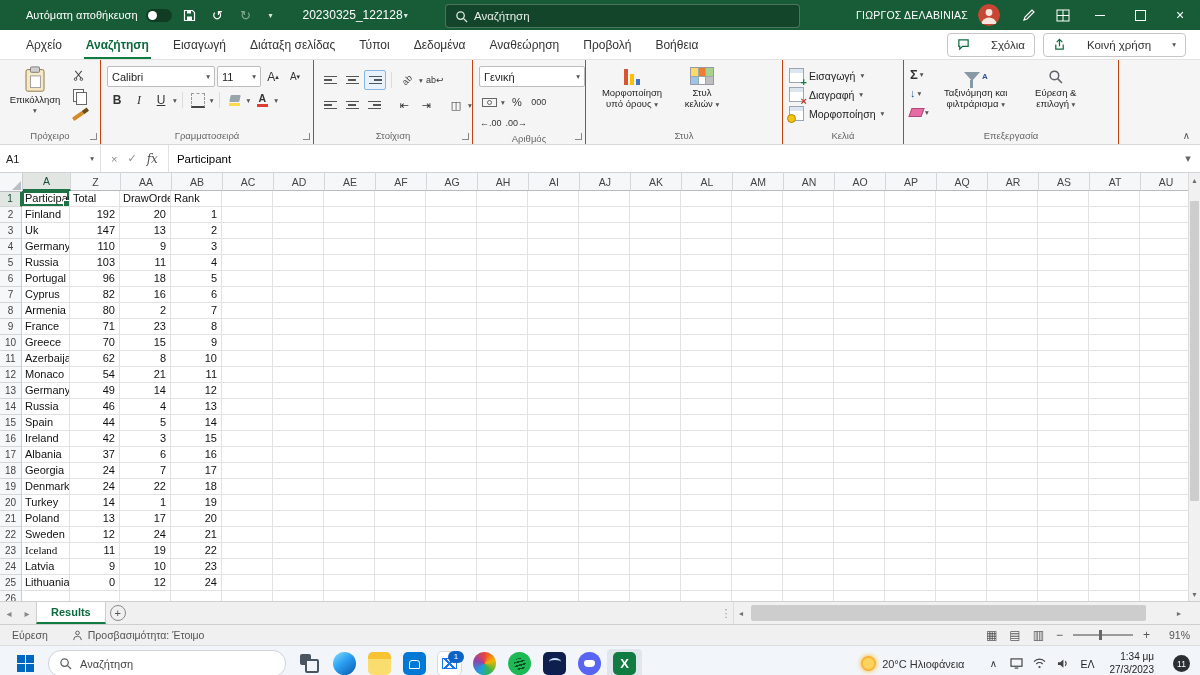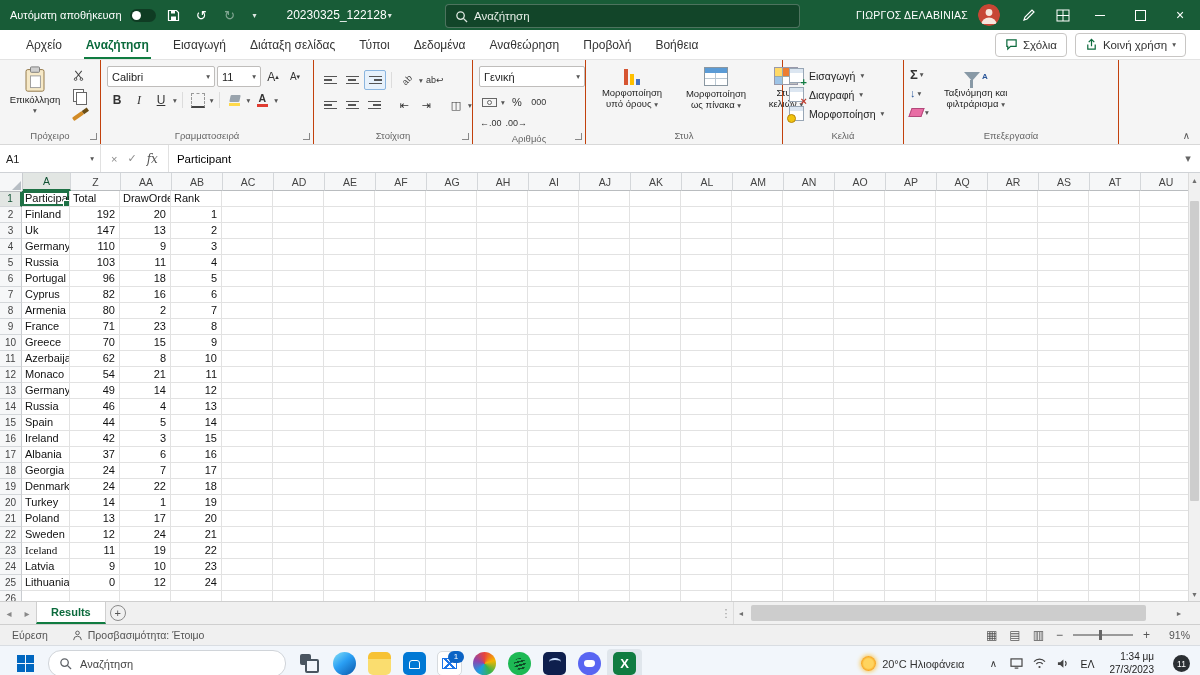--- a/index.html
+++ b/index.html
@@ -1,21 +1,21 @@
 <!DOCTYPE html>
 <html><head>
 <meta charset="utf-8">
 <style>
   html,body{margin:0;padding:0;width:1200px;height:675px;overflow:hidden;
     font-family:"Liberation Sans","DejaVu Sans",sans-serif;font-size:11px;color:#222;background:#fff;}
   #app{position:relative;width:1200px;height:675px;overflow:hidden;display:flex;flex-direction:column;}
 
   
   .titlebar{height:30px;background:#185c37;display:flex;align-items:center;color:#fff;flex:0 0 30px;}
-  .tb-left{display:flex;align-items:center;gap:8px;padding-left:10px;}
+  .tb-left{display:flex;align-items:center;gap:8px;padding-left:10px;margin-left:16px;}
   .autosave-label{font-size:11px;}
   .toggle{width:26px;height:13px;border-radius:8px;background:rgba(0,0,0,.35);position:relative;}
   .toggle .knob{position:absolute;left:2px;top:2px;width:9px;height:9px;border-radius:50%;background:#fff;}
   .qat-btn{width:20px;height:20px;display:flex;align-items:center;justify-content:center;font-size:13px;color:#fff;}
   .qat-btn.dim{opacity:.45;}
   .dd-sm{font-size:8px;opacity:.85;margin-left:-3px;}
   .doc-title{margin-left:22px;font-size:12px;display:flex;align-items:center;gap:4px;white-space:nowrap;}
   .tb-search{position:absolute;left:445px;top:4px;width:325px;height:22px;border-radius:4px;
     background:rgba(0,0,0,.25);border:1px solid rgba(255,255,255,.25);display:flex;align-items:center;gap:8px;
     padding-left:28px;color:#e8efe9;font-size:11.5px;}
@@ -29,21 +29,21 @@
   .close-glyph{font-size:14px;line-height:1;}
 
   
   .tabrow{height:29px;flex:0 0 29px;background:#fff;display:flex;align-items:stretch;border-bottom:1px solid #e3e3e3;}
   .rtabs{display:flex;align-items:stretch;padding-left:14px;}
   .rtab{padding:0 12px;display:flex;align-items:center;font-size:12px;color:#333;position:relative;cursor:default;}
   .rtab.active{color:#0b6a3c;font-weight:bold;}
   .rtab.active::after{content:'';position:absolute;left:10px;right:10px;bottom:0;height:2.5px;background:#107c41;}
   .tabrow-right{margin-left:auto;display:flex;align-items:center;gap:8px;padding-right:14px;}
   .pill-btn{height:22px;border:1px solid #c8c6c4;border-radius:4px;background:#fff;display:flex;align-items:center;
-    gap:5px;padding:0 9px;font-size:11.5px;color:#333;}
+    gap:21px;padding:0 9px;font-size:11.5px;color:#333;}
 
   
   .ribbon{height:84px;flex:0 0 84px;background:#f5f5f5;display:flex;position:relative;border-bottom:1px solid #d8d8d8;}
   .rgroup{display:flex;flex-direction:column;border-right:1px solid #c2410c;position:relative;padding-top:4px;}
   .rgroup .gbody{flex:1;display:flex;padding:0 6px;gap:4px;}
   .glabel{font-size:9.5px;color:#666;text-align:center;padding:1px 0 3px;}
   .launcher{position:absolute;right:3px;bottom:4px;width:6px;height:6px;border-right:1.5px solid #888;border-bottom:1.5px solid #888;}
   .ribbon-collapse{position:absolute;right:10px;bottom:3px;font-size:10px;color:#555;}
 
   .paste-btn{width:58px;display:flex;flex-direction:column;align-items:center;justify-content:flex-start;gap:1px;padding-top:2px;}
@@ -488,24 +488,20 @@
       <div class="gbody">
         <div class="bigbtn">
           <span class="cf-icon">
             <i style="height:16px;background:#d65532"></i>
               <i style="height:11px;background:#ffc000"></i>
               <i style="height:6px;background:#4472c4"></i>
           </span>
           <span class="biglabel"><span>Μορφοποίηση υπό όρους</span> <span class="dd">▾</span></span>
         </div>
         <div class="bigbtn">
-          <span class="tbl-icon"></span>
-          <span class="biglabel"><span>Μορφοποίηση ως πίνακα</span> <span class="dd">▾</span></span>
-        </div>
-        <div class="bigbtn">
           <span class="cs-icon">
             <span style="background:#ffd966"></span>
               <span style="background:#ed7d31"></span>
               <span style="background:#a9d08e"></span>
             <span style="background:#9dc3e6"></span>
               <span style="background:#ffffff"></span>
               <span style="background:#bfbfbf"></span>
           </span>
           <span class="biglabel" style="width:44px"><span>Στυλ κελιών</span> <span class="dd">▾</span></span>
         </div>
@@ -551,20 +547,29 @@
             <span class="eraser"></span>
             <span class="dd">▾</span>
           </div>
         </div>
         <div class="bigbtn">
           <span style="display:flex;align-items:center;gap:2px;height:18px">
             <span class="funnel"></span>
               <span style="font-size:8px;color:#2b579a;font-weight:bold">A<br></span>
           </span>
           <span class="biglabel" style="width:78px"><span>Ταξινόμηση και φιλτράρισμα</span> <span class="dd">▾</span></span>
+        </div>
+        <div class="bigbtn">
+          <span style="height:18px;display:flex;align-items:center">
+            <svg width="15" height="15" viewBox="0 0 14 14">
+                <circle cx="6" cy="6" r="4" fill="none" stroke="#5f6368" stroke-width="1.4"></circle>
+                <line x1="9" y1="9" x2="13" y2="13" stroke="#5f6368" stroke-width="1.4"></line>
+              </svg>
+          </span>
+          <span class="biglabel" style="width:58px"><span>Εύρεση &amp; επιλογή</span> <span class="dd">▾</span></span>
         </div>
       </div>
       <div class="glabel">Επεξεργασία</div>
     </div>
 
     <span class="ribbon-collapse">∧</span>
   </div>
 
   <div class="fbar">
     <div class="namebox">

